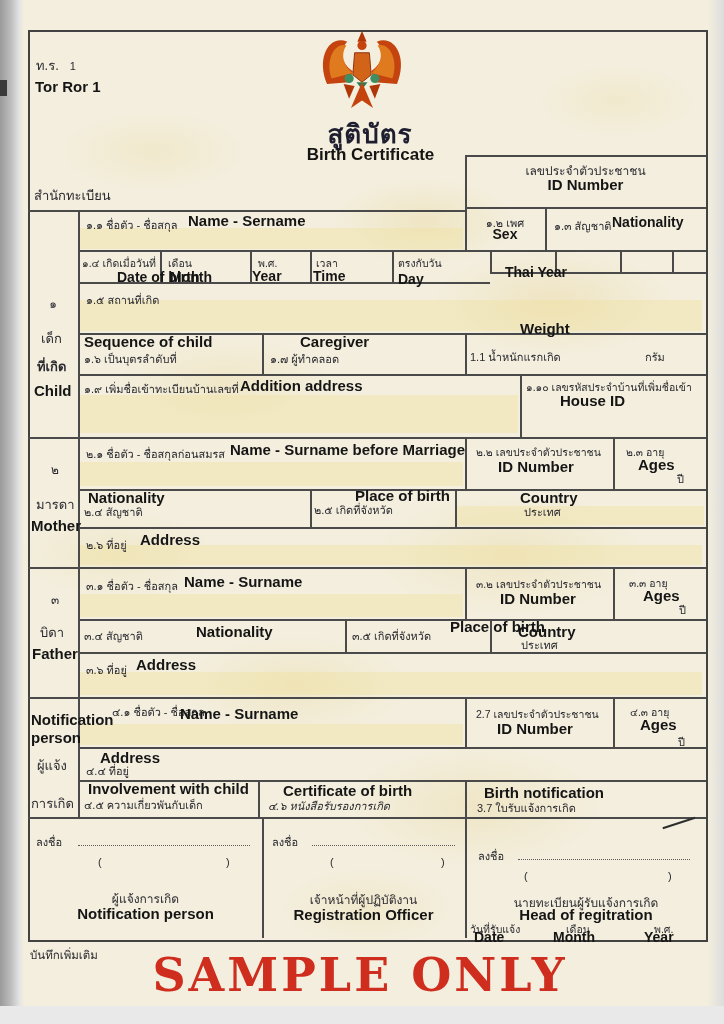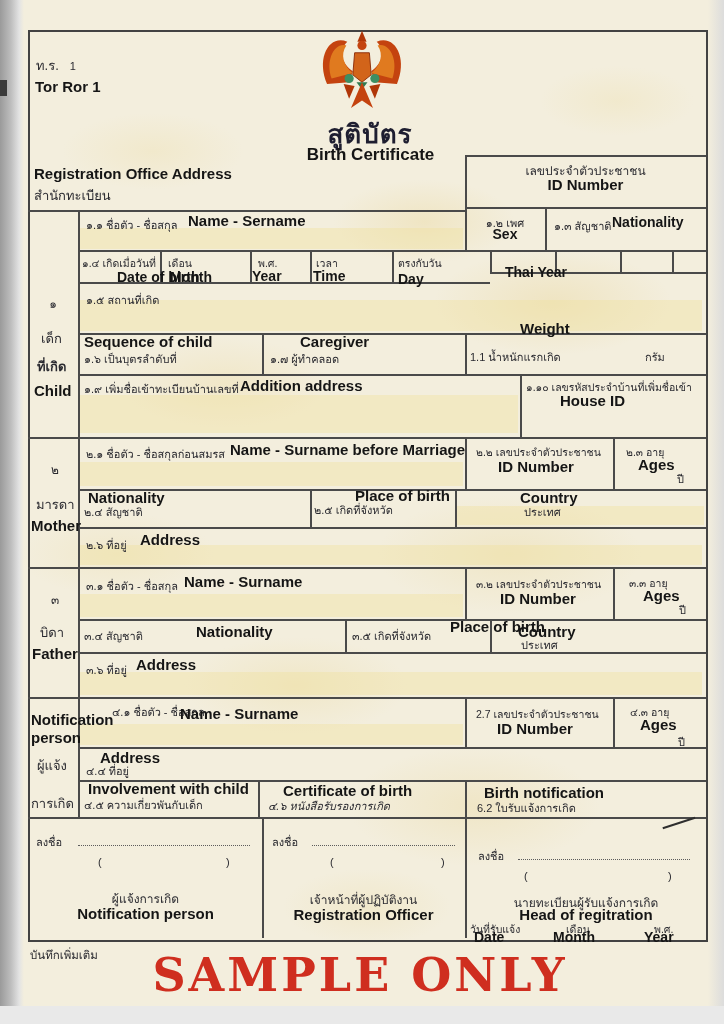--- a/index.html
+++ b/index.html
@@ -126,21 +126,20 @@
       <path d="M44,60 L56,60 L50,68 Z" fill="#2f7a52"></path>
       <path d="M50,60 L62,88 L50,80 L38,88 Z" fill="#c4430f"></path>
       <path d="M30,62 L36,78 L42,64 Z" fill="#b03608"></path>
       <path d="M70,62 L64,78 L58,64 Z" fill="#b03608"></path>
     </svg>
   </div>
 
   <div class="lbl title-th ctr" style="left:300px;top:113px;width:140px;">สูติบัตร</div>
   <div class="lbl title-en ctr" style="left:288px;top:145px;width:165px;">Birth Certificate</div>
 
-  <div class="lbl en-lg" style="left:34px;top:165px;">Registration Office Address</div>
   <div class="lbl" style="left:34px;top:185px;font-size:13px;">สำนักทะเบียน</div>
 
   <div class="lbl th ctr" style="left:467px;top:161px;width:237px;font-size:12px;">เลขประจำตัวประชาชน</div>
   <div class="lbl en-lg ctr" style="left:467px;top:176px;width:237px;">ID Number</div>
   <div class="lbl th ctr" style="left:467px;top:214px;width:76px;">๑.๒ เพศ</div>
   <div class="lbl en ctr" style="left:467px;top:226px;width:76px;">Sex</div>
   <div class="lbl th" style="left:554px;top:217px;">๑.๓ สัญชาติ</div>
   <div class="lbl en" style="left:612px;top:214px;">Nationality</div>
 
   <div class="lbl th ctr" style="left:44px;top:294px;width:18px;font-size:12px;">๑</div>
@@ -236,21 +235,21 @@
   <div class="lbl th" style="left:678px;top:733px;">ปี</div>
 
   <div class="lbl en-lg" style="left:100px;top:749px;">Address</div>
   <div class="lbl th" style="left:86px;top:762px;">๔.๔ ที่อยู่</div>
 
   <div class="lbl en-lg" style="left:88px;top:780px;">Involvement with child</div>
   <div class="lbl th" style="left:84px;top:796px;">๔.๕ ความเกี่ยวพันกับเด็ก</div>
   <div class="lbl en-lg" style="left:283px;top:782px;">Certificate of birth</div>
   <div class="lbl th" style="left:268px;top:797px;font-style:italic;">๔.๖ หนังสือรับรองการเกิด</div>
   <div class="lbl en-lg" style="left:484px;top:784px;">Birth notification</div>
-  <div class="lbl th" style="left:477px;top:799px;">6.2 ใบรับแจ้งการเกิด</div>
+  <div class="lbl th" style="left:477px;top:799px;">3.7 ใบรับแจ้งการเกิด</div>
 
   <div class="penmark" style="left:662px;top:822px;"></div>
 
   <div class="lbl th" style="left:36px;top:833px;">ลงชื่อ</div>
   <div class="dotted" style="left:78px;top:845px;width:172px;"></div>
   <div class="lbl th" style="left:98px;top:856px;">(</div>
   <div class="lbl th" style="left:226px;top:856px;">)</div>
   <div class="lbl th ctr" style="left:48px;top:889px;width:195px;font-size:12px;">ผู้แจ้งการเกิด</div>
   <div class="lbl en-lg ctr" style="left:48px;top:905px;width:195px;">Notification person</div>
 

